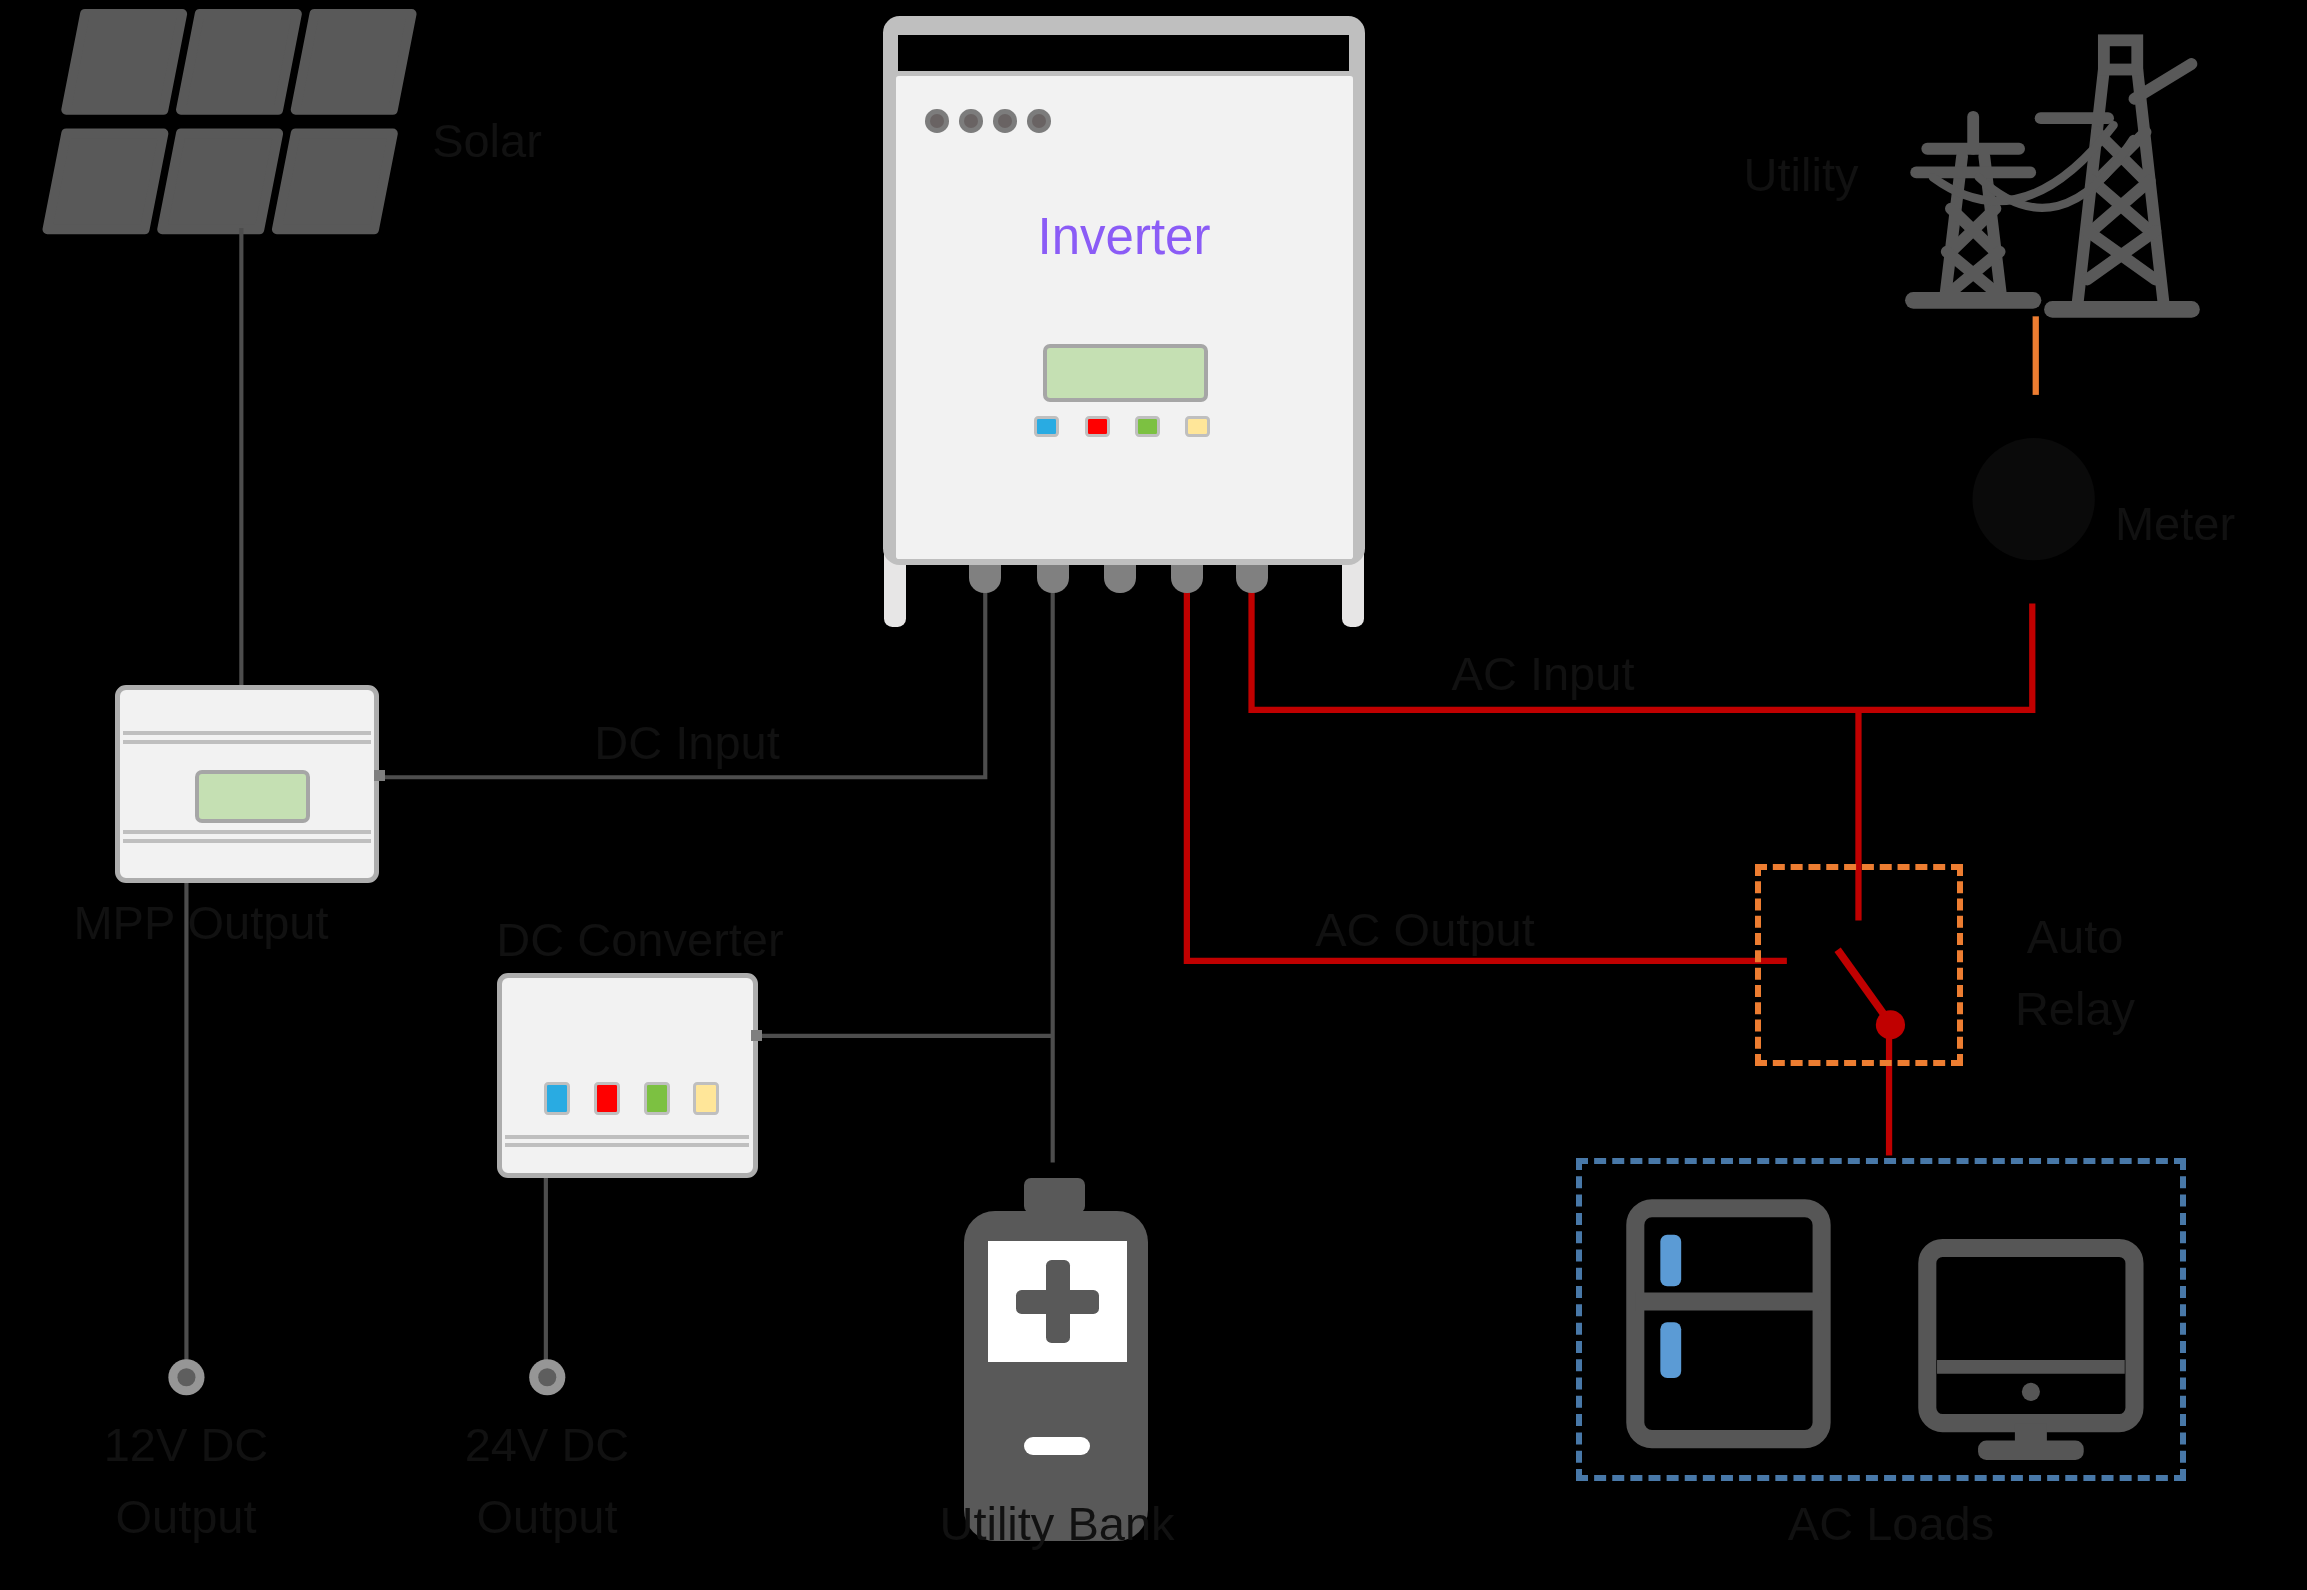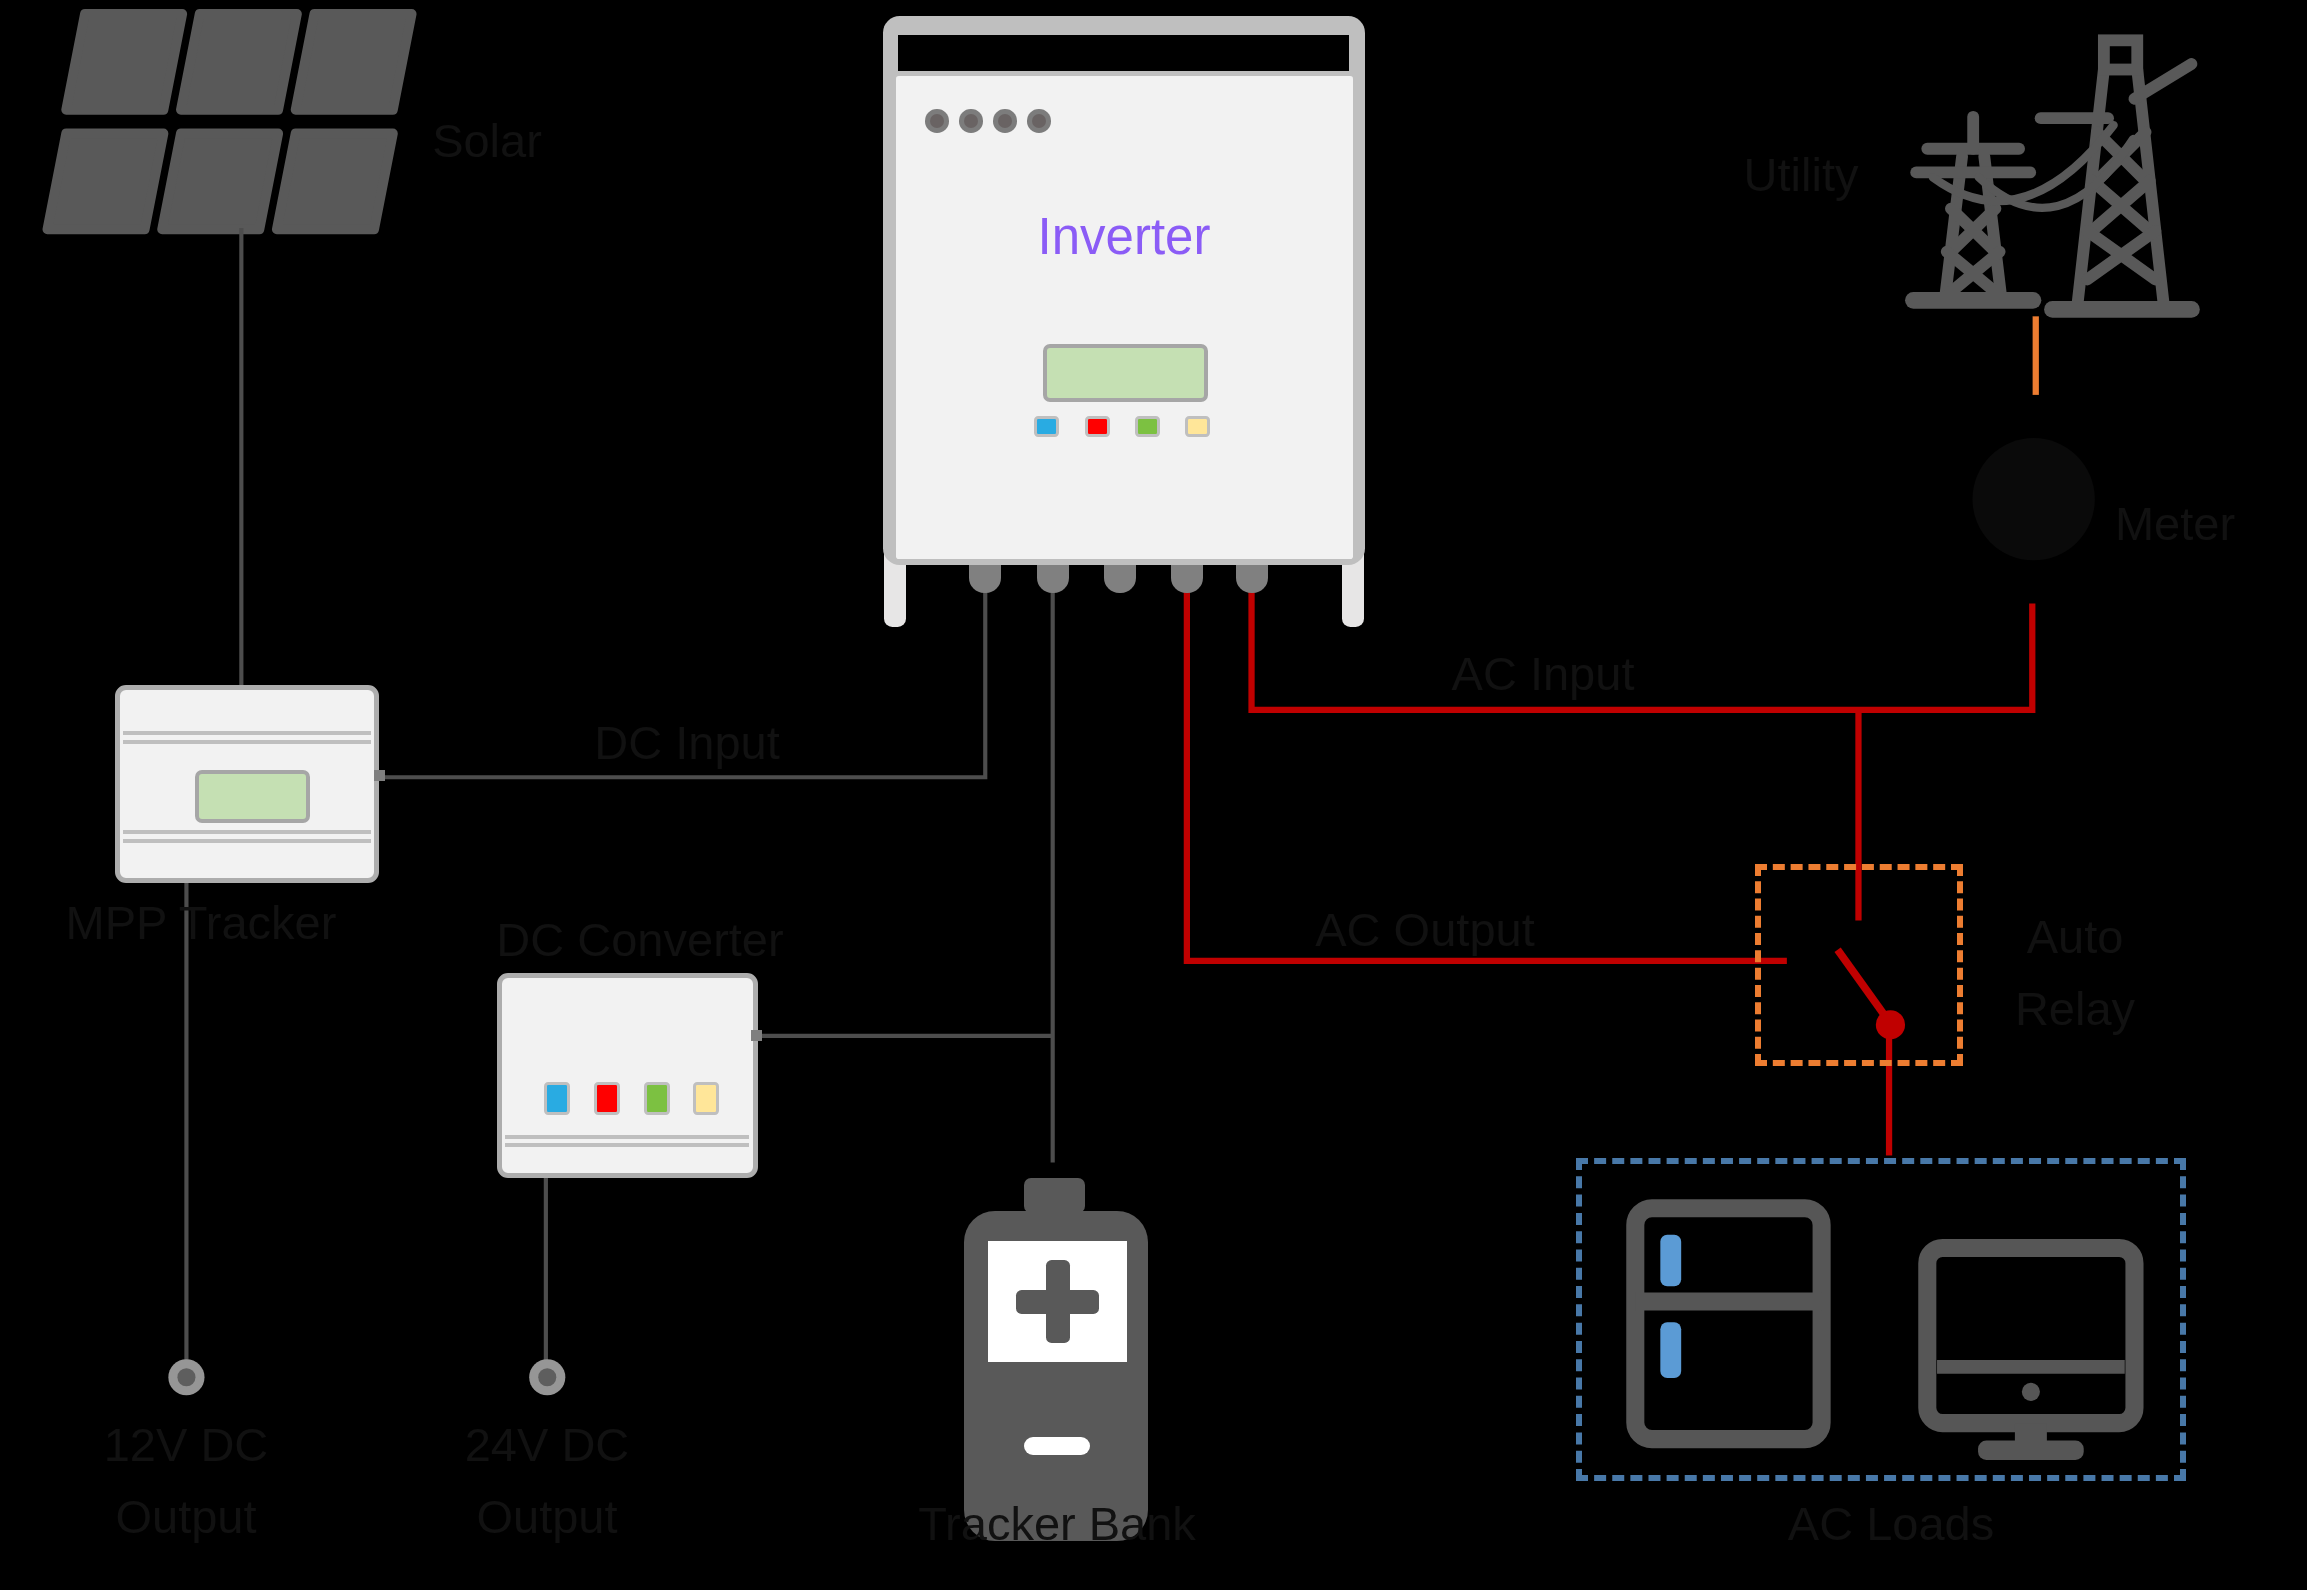--- a/index.html
+++ b/index.html
@@ -182,27 +182,27 @@
 
   <div id="relay-box"></div>
   <div id="loads-box"></div>
 
   <div class="label" style="left:487px;top:141px;">Solar</div>
   <div class="label" style="left:1801px;top:175px;">Utility</div>
   <div class="label" style="left:2175px;top:524px;">Meter</div>
   <div class="label" style="left:687px;top:743px;">DC Input</div>
   <div class="label" style="left:1543px;top:674px;">AC Input</div>
   <div class="label" style="left:1425px;top:930px;">AC Output</div>
-  <div class="label" style="left:201px;top:923px;">MPP Tracker</div>
+  <div class="label" style="left:201px;top:923px;">MPP Output</div>
   <div class="label" style="left:640px;top:940px;">DC Converter</div>
   <div class="label two" style="left:2075px;top:973px;">
     <span style="display:block">Auto</span>
     <span style="display:block">Relay</span>
   </div>
-  <div class="label" style="left:1057px;top:1524px;">Tracker Bank</div>
+  <div class="label" style="left:1057px;top:1524px;">Utility Bank</div>
   <div class="label" style="left:1891px;top:1524px;">AC Loads</div>
   <div class="label two" style="left:186px;top:1481px;">
     <span style="display:block">12V DC</span>
     <span style="display:block">Output</span>
   </div>
   <div class="label two" style="left:547px;top:1481px;">
     <span style="display:block">24V DC</span>
     <span style="display:block">Output</span>
   </div>
 

